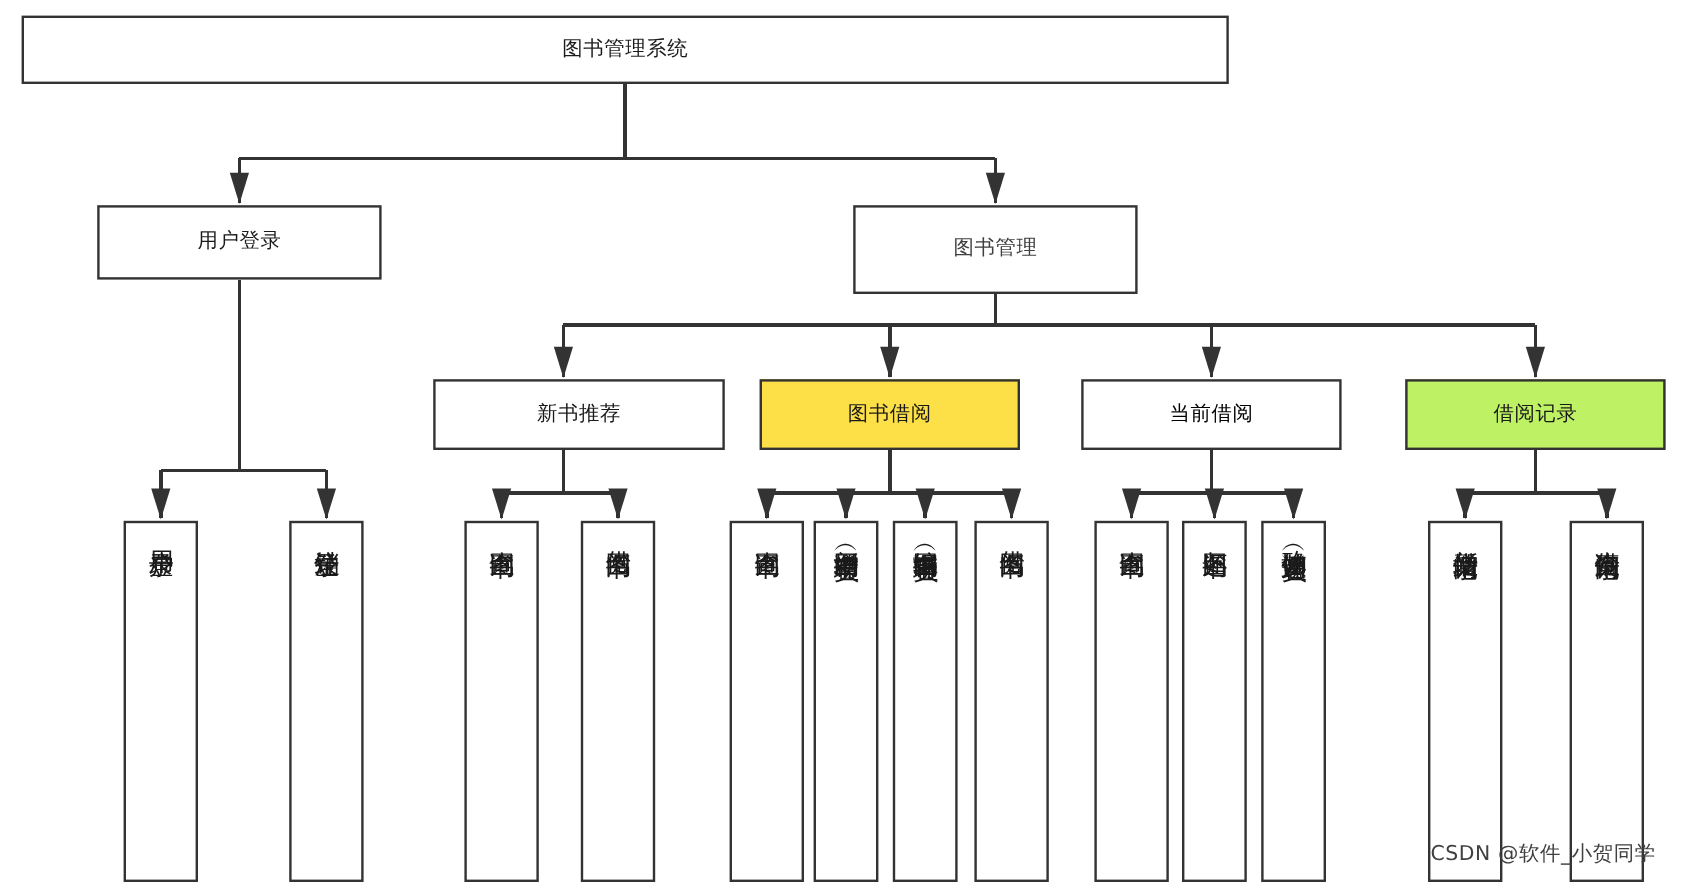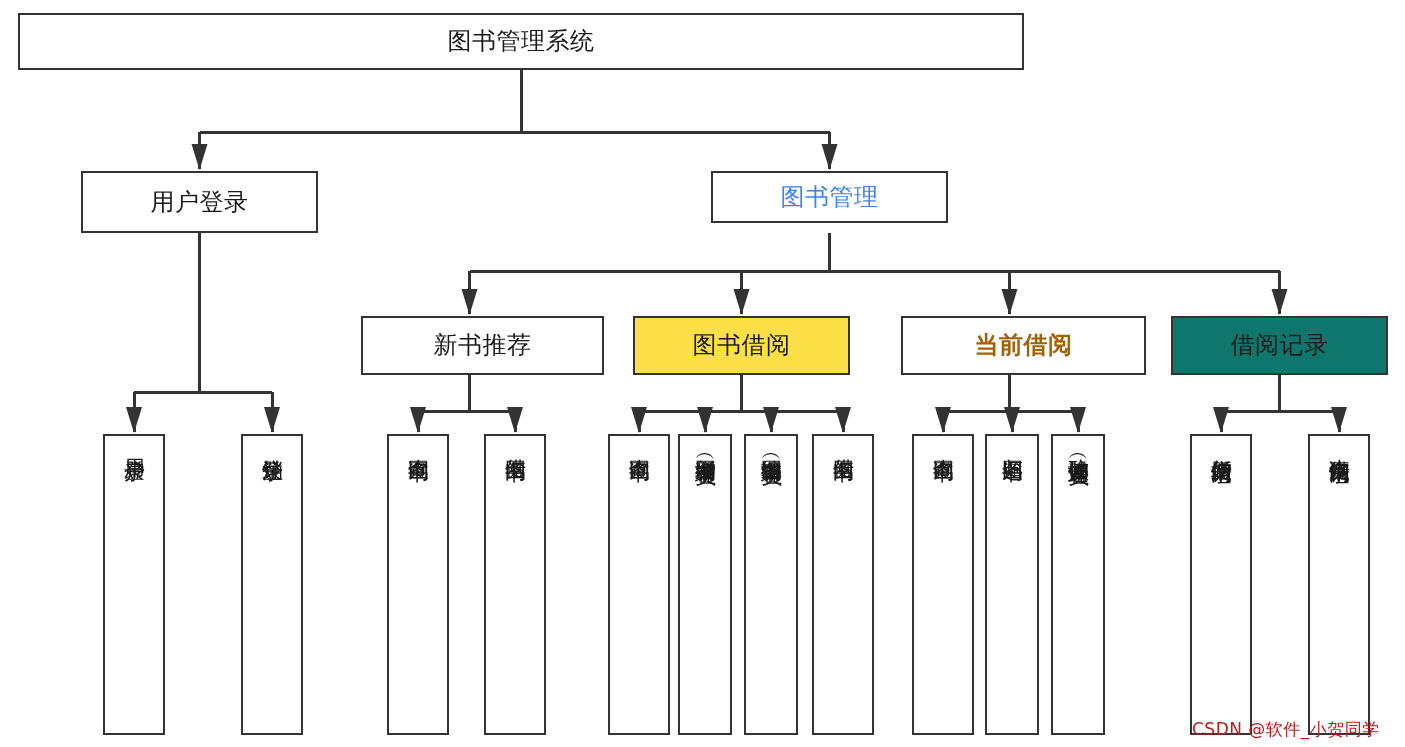--- a/index.html
+++ b/index.html
@@ -35,21 +35,21 @@
     justify-content: center;
     color: #1a1a1a;
   }
   .node .label {
     display: block;
     text-align: center;
     line-height: 1.28;
     letter-spacing: 0.5px;
   }
   .node.horiz .label {
-    font-size: 24px;
+    font-size: 17px;
     white-space: nowrap;
   }
   .node.vert {
     align-items: flex-start;
     justify-content: center;
     padding-top: 6px;
   }
   .node.vert .label {
     writing-mode: vertical-rl;
     text-orientation: upright;
@@ -123,33 +123,33 @@
       <line x1="1339" y1="411" x2="1339" y2="432" stroke="#333333" stroke-width="3" shape-rendering="crispEdges"></line>
       <polygon points="1331,407 1347,407 1339,433" fill="#333333"></polygon>
     </svg>
   <div id="nodes">
       <div class="node horiz" style="left: 18px; top: 13px; width: 1006px; height: 57px; border-color: rgb(51, 51, 51); background: rgb(255, 255, 255); color: rgb(26, 26, 26);">
         <span class="label">图书管理系统</span>
       </div>
       <div class="node horiz" style="left: 81px; top: 171px; width: 237px; height: 62px; border-color: rgb(51, 51, 51); background: rgb(255, 255, 255); color: rgb(26, 26, 26);">
         <span class="label">用户登录</span>
       </div>
-      <div class="node horiz" style="left: 711px; top: 171px; width: 237px; height: 52px; border-color: rgb(51, 51, 51); background: rgb(255, 255, 255); color: #3b82f6;">
+      <div class="node horiz" style="left: 711px; top: 171px; width: 237px; height: 74px; border-color: rgb(51, 51, 51); background: rgb(255, 255, 255); color: #404040;">
         <span class="label">图书管理</span>
       </div>
       <div class="node horiz" style="left: 361px; top: 316px; width: 243px; height: 59px; border-color: rgb(51, 51, 51); background: rgb(255, 255, 255); color: rgb(26, 26, 26);">
         <span class="label">新书推荐</span>
       </div>
       <div class="node horiz" style="left: 633px; top: 316px; width: 217px; height: 59px; border-color: rgb(51, 51, 51); background: #fde047; color: rgb(26, 26, 26);">
         <span class="label">图书借阅</span>
       </div>
-      <div class="node horiz" style="left: 901px; top: 316px; width: 245px; height: 59px; border-color: rgb(51, 51, 51); background: rgb(255, 255, 255); color: #a16207; font-weight: bold;">
+      <div class="node horiz" style="left: 901px; top: 316px; width: 217px; height: 59px; border-color: rgb(51, 51, 51); background: rgb(255, 255, 255); color: #000000;">
         <span class="label">当前借阅</span>
       </div>
-      <div class="node horiz" style="left: 1171px; top: 316px; width: 217px; height: 59px; border-color: rgb(51, 51, 51); background: #0f766e; color: rgb(26, 26, 26);">
+      <div class="node horiz" style="left: 1171px; top: 316px; width: 217px; height: 59px; border-color: rgb(51, 51, 51); background: #bef264; color: rgb(26, 26, 26);">
         <span class="label">借阅记录</span>
       </div>
       <div class="node vert" style="left: 103px; top: 434px; width: 62px; height: 301px; border-color: rgb(51, 51, 51); background: rgb(255, 255, 255); color: rgb(26, 26, 26);">
         <span class="label">用户登录</span>
       </div>
       <div class="node vert" style="left: 241px; top: 434px; width: 62px; height: 301px; border-color: rgb(51, 51, 51); background: rgb(255, 255, 255); color: rgb(26, 26, 26);">
         <span class="label">注销登录</span>
       </div>
       <div class="node vert" style="left: 387px; top: 434px; width: 62px; height: 301px; border-color: rgb(51, 51, 51); background: rgb(255, 255, 255); color: rgb(26, 26, 26);">
         <span class="label">查询图书</span>
@@ -178,14 +178,14 @@
       <div class="node vert" style="left: 1051px; top: 434px; width: 54px; height: 301px; border-color: rgb(51, 51, 51); background: rgb(255, 255, 255); color: rgb(26, 26, 26);">
         <span class="label">确认归还（管理员）</span>
       </div>
       <div class="node vert" style="left: 1190px; top: 434px; width: 62px; height: 301px; border-color: rgb(51, 51, 51); background: rgb(255, 255, 255); color: rgb(26, 26, 26);">
         <span class="label">新增借阅记录</span>
       </div>
       <div class="node vert" style="left: 1308px; top: 434px; width: 62px; height: 301px; border-color: rgb(51, 51, 51); background: rgb(255, 255, 255); color: rgb(26, 26, 26);">
         <span class="label">查询借阅记录</span>
       </div>
     </div>
-  <div class="watermark" style="left: 1192px; top: 718px; color: #b91c1c;">CSDN @软件_小贺同学</div>
+  <div class="watermark" style="left: 1192px; top: 700px; color: #404040;">CSDN @软件_小贺同学</div>
 </div>
 
 </body></html>

